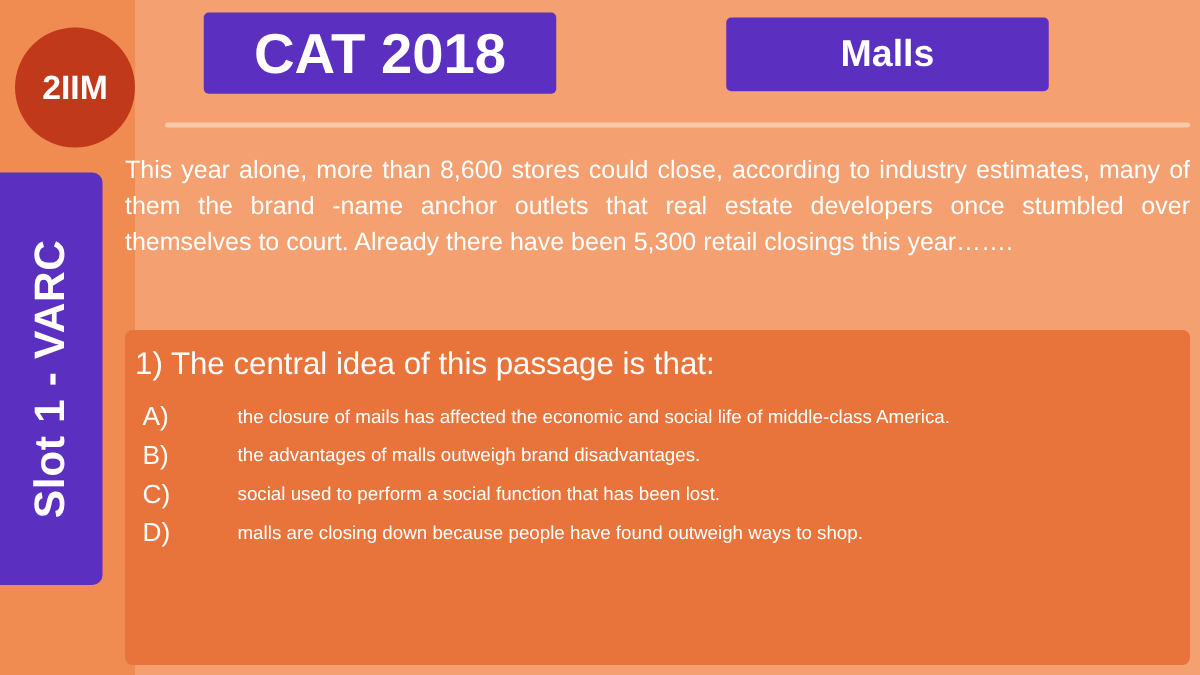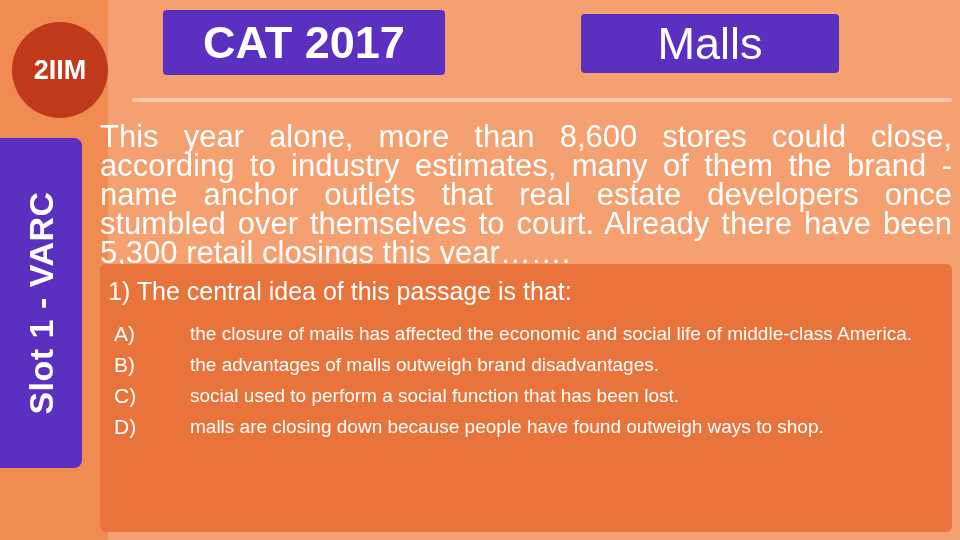--- a/index.html
+++ b/index.html
@@ -98,42 +98,42 @@
     width: 258px;
     height: 59px;
     background: #5B30C0;
     border-radius: 4px;
     display: flex;
     align-items: center;
     justify-content: center;
   }
   .topic-box .topic-text {
     color: #ffffff;
-    font-size: 45px;
-    font-weight: normal;
+    font-size: 30px;
+    font-weight: bold;
     line-height: 1;
   }
   
   .divider {
     position: absolute;
     left: 132px;
     top: 98px;
     width: 820px;
     height: 4px;
     background: #F8C9A9;
     border-radius: 2px;
   }
   
   .passage {
     position: absolute;
     left: 100px;
     top: 122px;
     width: 852px;
     color: #ffffff;
-    font-size: 31px;
+    font-size: 20px;
     line-height: 29px;
     text-align: justify;
     text-justify: inter-word;
   }
   .passage p {
     margin: 0;
   }
   
   .qpanel {
     position: absolute;
@@ -167,42 +167,42 @@
     width: 82px;
     flex: 0 0 82px;
     color: #ffffff;
     font-size: 21px;
     padding-left: 6px;
     box-sizing: border-box;
     line-height: 27px;
   }
   .opt-text {
     color: #ffffff;
-    font-size: 19px;
+    font-size: 15px;
     line-height: 27px;
     flex: 1;
   }
 </style>
 </head>
 <body>
 
 <div class="slide">
 
   <div class="left-strip"></div>
 
   <div class="logo-circle">
     <span class="logo-text">2IIM</span>
   </div>
 
   <div class="vtab">
     <span class="vtab-text">Slot 1 - VARC</span>
   </div>
 
   <div class="title-box">
-    <span class="title-text">CAT 2017</span>
+    <span class="title-text">CAT 2018</span>
   </div>
 
   <div class="topic-box">
     <span class="topic-text">Malls</span>
   </div>
 
   <div class="divider"></div>
 
   <div class="passage">
     <p>This year alone, more than 8,600 stores could close, according to industry estimates, many of them the brand -name anchor outlets that real estate developers once stumbled over themselves to court. Already there have been 5,300 retail closings this year…….</p>

